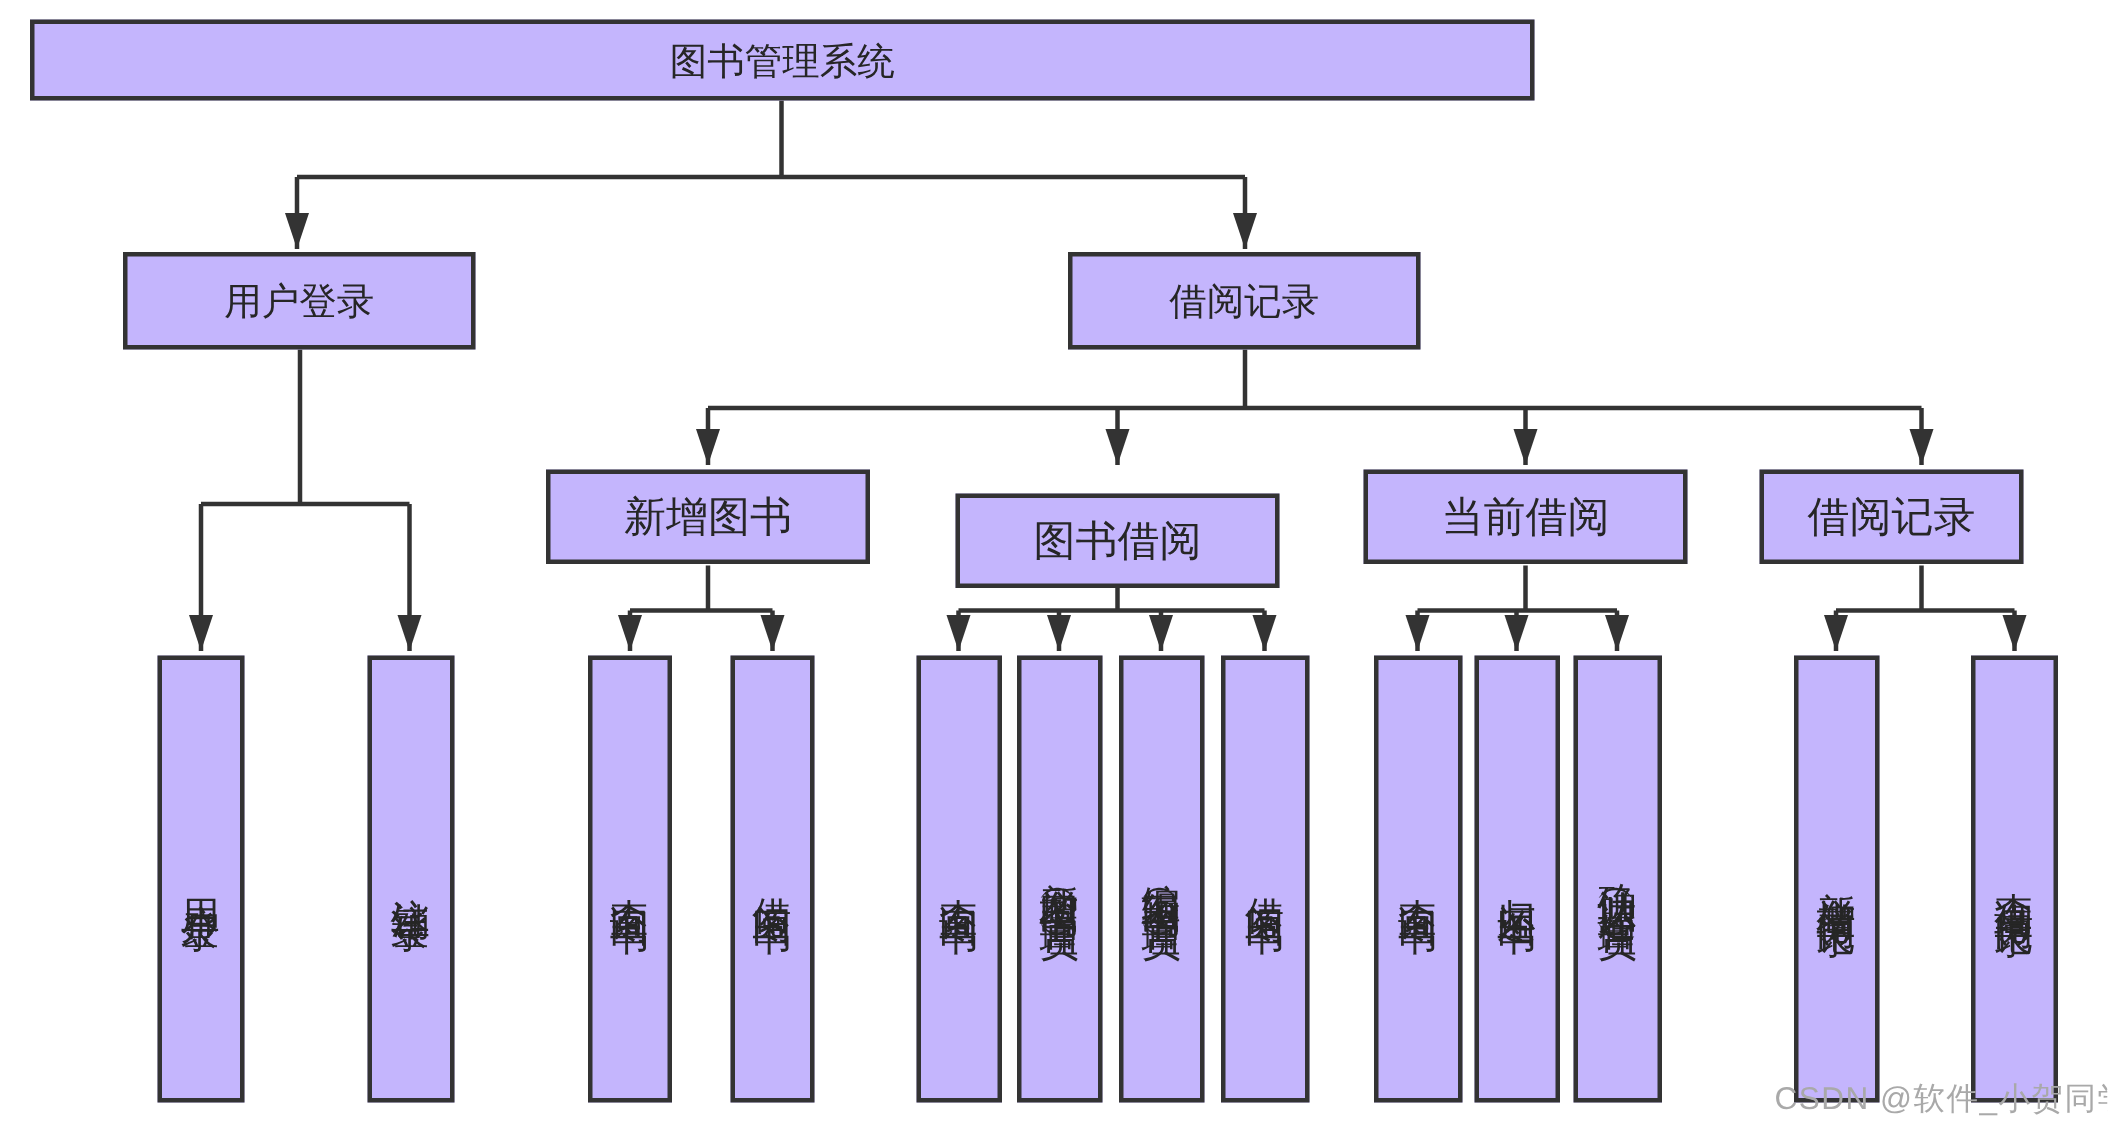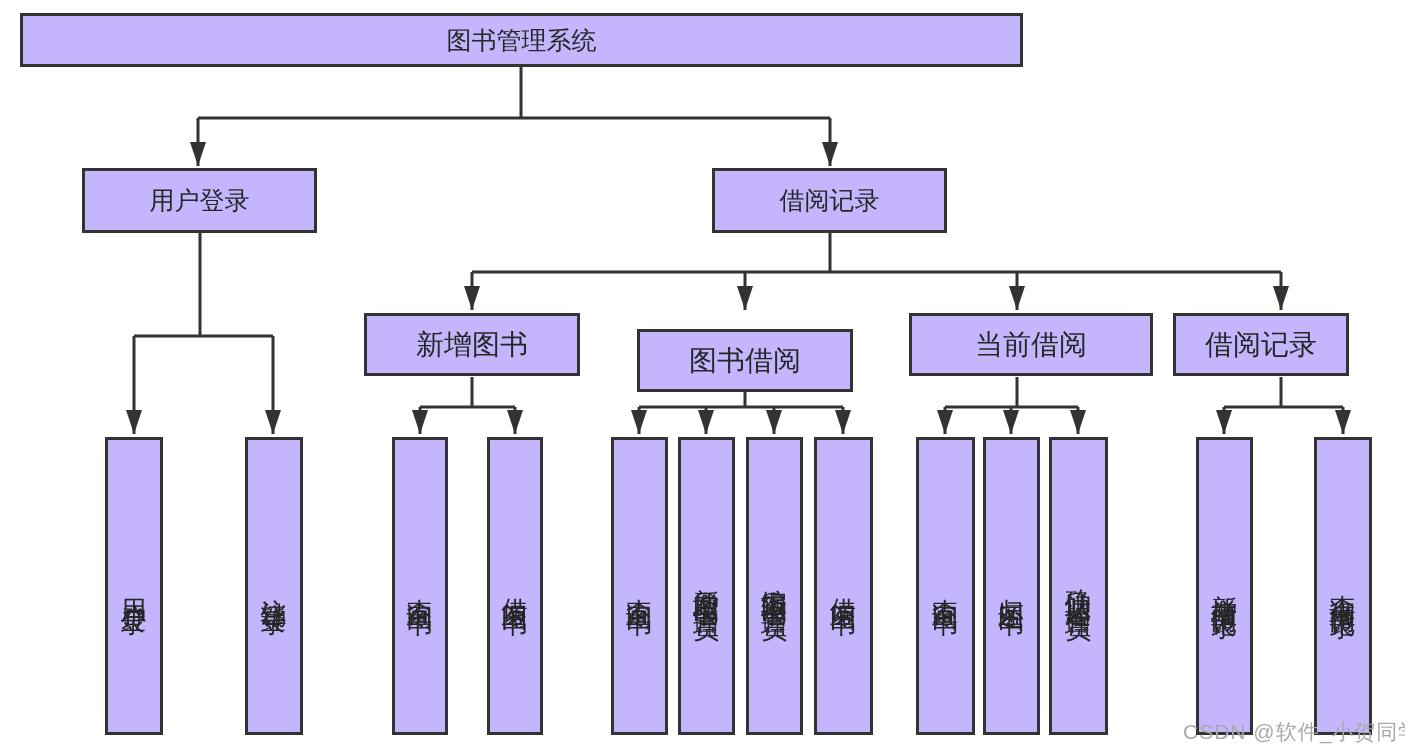--- a/index.html
+++ b/index.html
@@ -91,21 +91,21 @@
   <div class="node lvl2" style="left:712px;top:168px;width:235px;height:65px;">
     <span>借阅记录</span>
   </div>
 
   <div class="node lvl3" style="left:364px;top:313px;width:216px;height:63px;">
     <span>新增图书</span>
   </div>
   <div class="node lvl3" style="left:637px;top:329px;width:216px;height:63px;">
     <span>图书借阅</span>
   </div>
-  <div class="node lvl3" style="left:909px;top:313px;width:244px;height:63px;">
+  <div class="node lvl3" style="left:909px;top:313px;width:216px;height:63px;">
     <span>当前借阅</span>
   </div>
   <div class="node lvl3" style="left:1173px;top:313px;width:176px;height:63px;">
     <span>借阅记录</span>
   </div>
 
   <div class="node leaf" style="left:105px;top:437px;width:58px;height:298px;">
     <span>用户登录</span>
   </div>
   <div class="node leaf" style="left:245px;top:437px;width:58px;height:298px;">

